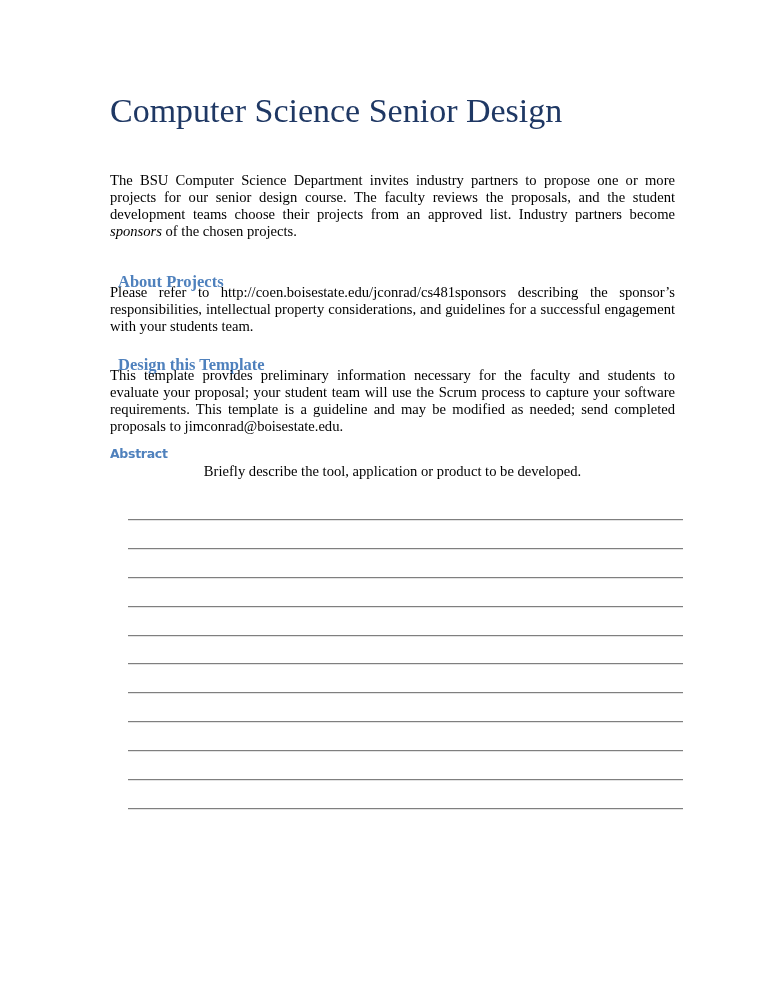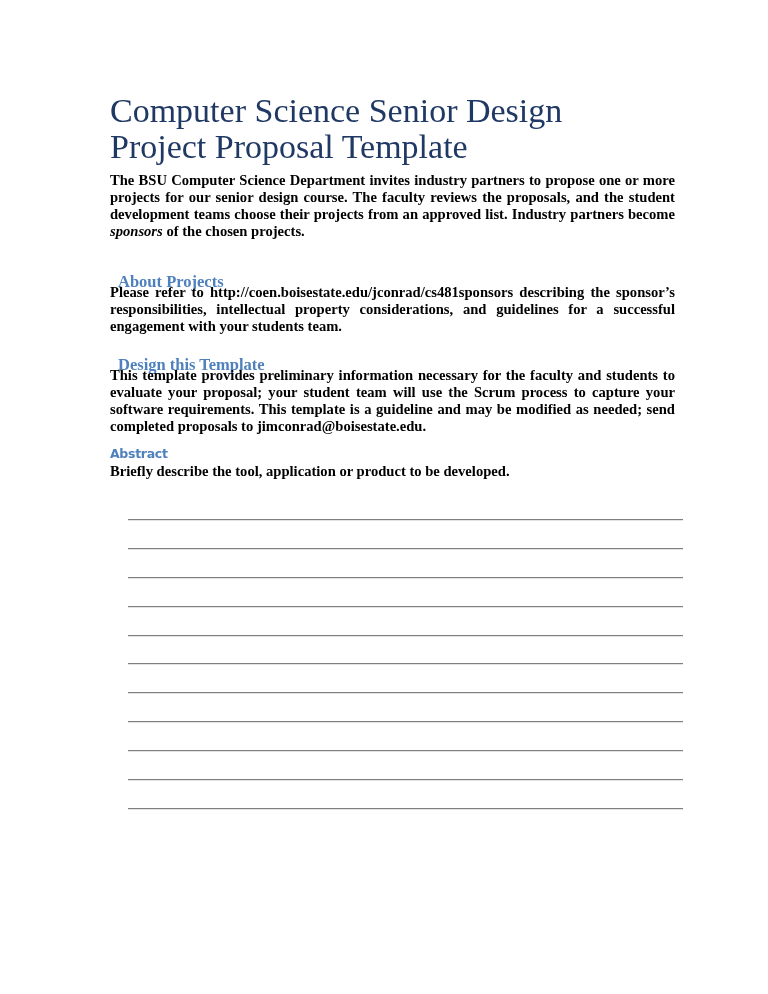--- a/index.html
+++ b/index.html
@@ -6,23 +6,23 @@
   body { width:768px; height:994px; position:relative; overflow:hidden; }
   .page { position:absolute; left:8px; top:0; width:768px; height:696px; background:#fff; }
   .title {
     position:absolute; left:102px; top:93px; width:600px;
     font-family:"Liberation Serif", serif; font-size:34px; line-height:36px;
     color:#1f3864; font-weight:normal; margin:0;
   }
   .para {
     position:absolute; left:102px; width:565px;
     font-family:"Liberation Serif", serif; font-size:14.6px; line-height:17px;
-    color:#000; margin:0; text-align:justify;font-weight:bold;
+    color:#000; margin:0; text-align:justify;
   }
-  .para.left { text-align:left; }
+  .para.left { text-align:center; }
   .h2 {
     position:absolute; left:102px;
     font-family:"Liberation Serif", serif; font-size:16.5px; font-weight:bold;
     color:#4f81bd; margin:8px; line-height:20px;
   }
   .h3 {
     position:absolute; left:102px;
     font-family:"DejaVu Sans", sans-serif; font-size:12.5px; font-weight:bold;
     color:#4f81bd; margin:0; line-height:16px; letter-spacing:-0.3px;
   }
@@ -30,21 +30,20 @@
   .line { height:1px; background:#7f7f7f; margin-bottom:26.9px; border-bottom:1px solid #e3e3e3; }
   em { font-style:italic; }
 </style>
 </head>
 <body>
 
 <div class="page">
 
   <h1 class="title">
     <span>Computer Science Senior Design</span><br>
-    <span>Project Proposal Template</span>
   </h1>
 
   <p class="para" style="top:172px;"><span>The BSU Computer Science Department invites industry partners to propose one or more projects for our senior design course.  The faculty reviews the proposals, and the student development teams choose their projects from an approved list.  Industry partners become </span><em>sponsors</em><span> of the chosen projects.</span></p>
 
   <h2 class="h2" style="top:264px;">About Projects</h2>
   <p class="para" style="top:284px;">Please refer to http://coen.boisestate.edu/jconrad/cs481sponsors describing the sponsor’s responsibilities, intellectual property considerations, and guidelines for a successful engagement with your students team.</p>
 
   <h2 class="h2" style="top:347px;">Design this Template</h2>
   <p class="para" style="top:367px;">This template provides preliminary information necessary for the faculty and students to evaluate your proposal; your student team will use the Scrum process to capture your software requirements.  This template is a guideline and may be modified as needed; send completed proposals to jimconrad@boisestate.edu.</p>
 

